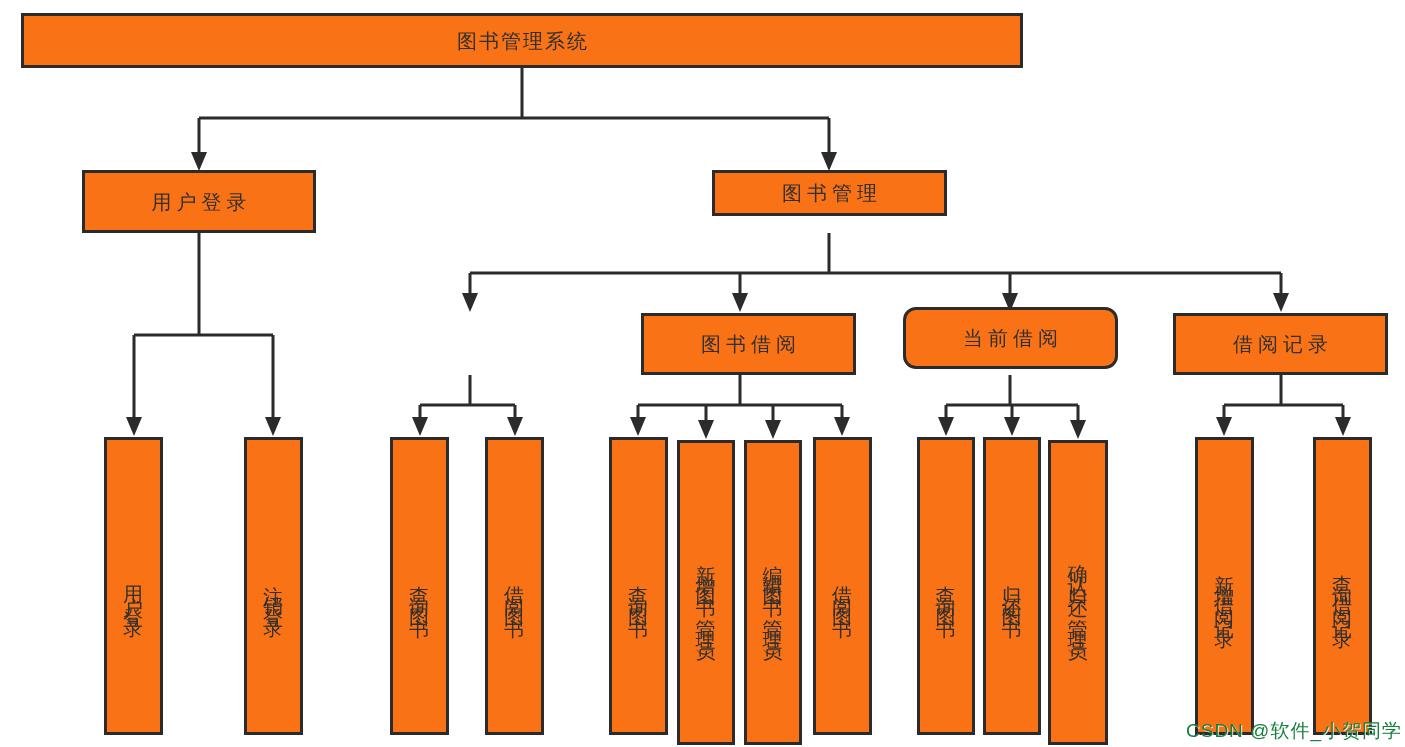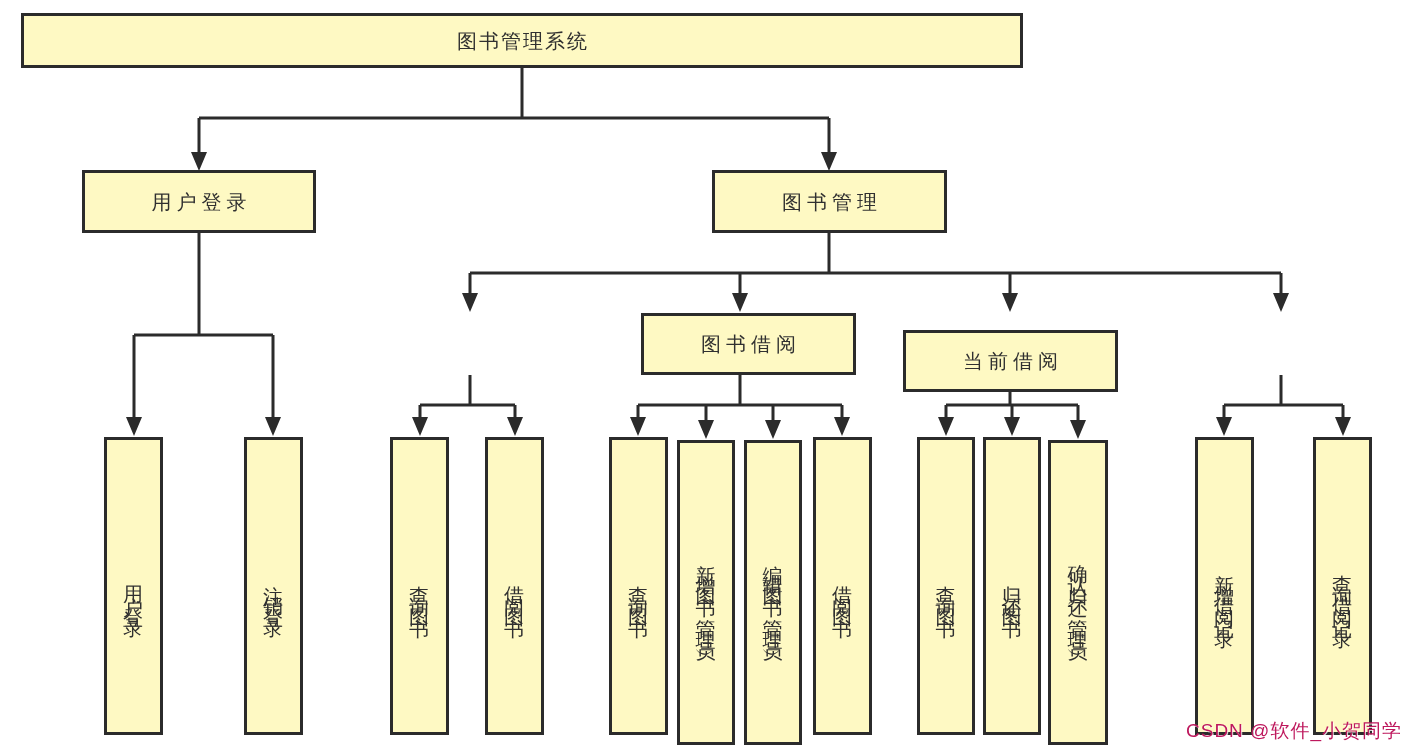--- a/index.html
+++ b/index.html
@@ -12,21 +12,21 @@
     font-family: "Liberation Sans", sans-serif;
   }
   .connectors {
     position: absolute;
     left: 0; top: 0;
     width: 1405px; height: 747px;
   }
   .node {
     position: absolute;
     box-sizing: border-box;
-    background: #fef9c3;
+    background: #f97316;
     border: 3px solid #2b2b2b;
     display: flex;
     align-items: center;
     justify-content: center;
     color: #303030;
   }
   .node .label {
     font-size: 20px;
     line-height: 1;
     white-space: nowrap;
@@ -43,21 +43,21 @@
     writing-mode: vertical-rl;
     text-orientation: mixed;
     letter-spacing: 11px;
     margin-bottom: -11px;
   }
   .watermark {
     position: absolute;
     left: 1186px;
     top: 718px;
     font-size: 19px;
-    color: #be185d;
+    color: #15803d;
     letter-spacing: 1px;
     white-space: nowrap;
     z-index: 10;
     text-shadow: 1px 1px 0 rgba(255,255,255,0.8);
   }
 </style>
 </head>
 <body>
 
 <div class="canvas">
@@ -93,29 +93,32 @@
       M1335 417 L1351 417 L1343 436 Z"></path>
   </svg>
 
   <div class="node h root-box" style="left:21px; top:13px; width:1002px; height:55px;">
     <span class="label">图书管理系统</span>
   </div>
 
   <div class="node h" style="left:82px; top:170px; width:234px; height:63px;">
     <span class="label">用户登录</span>
   </div>
-  <div class="node h" style="left:712px; top:170px; width:235px; height:63px;">
+  <div class="node h" style="left:712px; top:170px; width:235px; height:46px;">
     <span class="label">图书管理</span>
   </div>
 
   <div class="node h" style="left:633px; top:313px; width:215px; height:62px;margin-left:8px;">
     <span class="label">图书借阅</span>
   </div>
-  <div class="node h" style="left:903px; top:330px; width:215px; height:62px;">
+  <div class="node h" style="left:903px; top:307px; width:215px; height:62px;border-radius:13px;">
     <span class="label">当前借阅</span>
+  </div>
+  <div class="node h" style="left:1173px; top:313px; width:215px; height:62px;">
+    <span class="label">借阅记录</span>
   </div>
 
   <div class="node v" style="left:104px; top:437px; width:59px; height:298px;">
     <span class="label">用户登录</span>
   </div>
   <div class="node v" style="left:244px; top:437px; width:59px; height:298px;">
     <span class="label">注销登录</span>
   </div>
 
   <div class="node v" style="left:390px; top:437px; width:59px; height:298px;">

